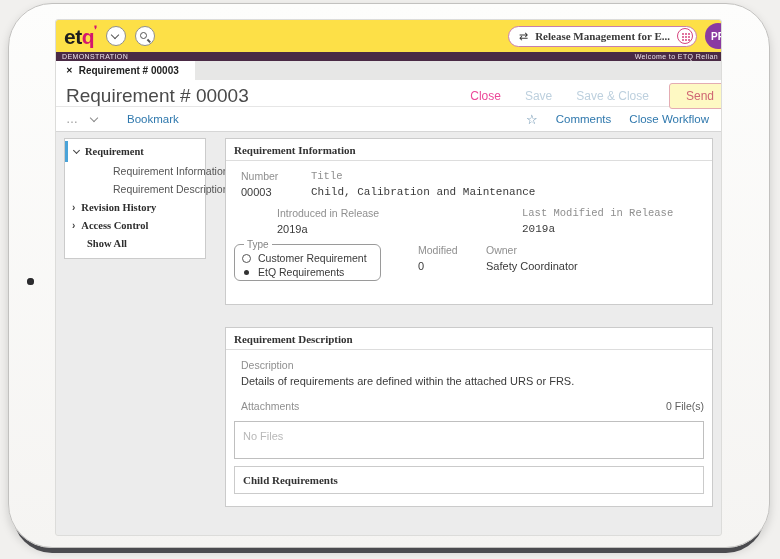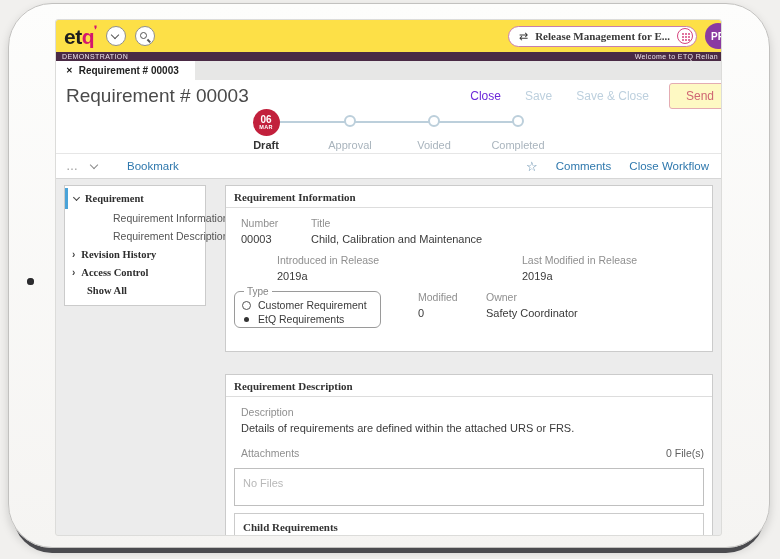--- a/index.html
+++ b/index.html
@@ -66,21 +66,21 @@
   .tabbar { height: 19px; background: #e7e7e6; display: flex; }
   .tab { background: #fff; display: flex; align-items: center; gap: 6px;
     padding: 0 16px 0 10px; font-size: 10px; font-weight: 700; color: #222; }
   .tab .x { font-size: 8px; font-weight: 700; color: #111; }
 
   
   .toolbar { background: #fff; }
   .title-row { display: flex; align-items: center; height: 26px; padding: 6px 0 0 10px; }
   .page-title { font-size: 19px; color: #4a4a4a; }
   .actions { margin-left: auto; display: flex; align-items: center; gap: 24px; font-size: 12px; }
-  .act-close { color: #6d28d9; }
+  .act-close { color: #ec4899; }
   .act-disabled { color: #bdd0de; }
   .send-btn { border: 1px solid #e4acb3; color: #cf6673; background: #fef9c3; border-radius: 3px;
     padding: 5px 16px; font-size: 12px; margin-left: -4px; margin-right: -10px; white-space: nowrap; }
 
   
   .stepper { position: relative; height: 45px; margin-top: 2px; }
   .step-line { position: absolute; left: 210px; top: 13px; width: 252px; height: 2px; background: #bccfdb; }
   .step { position: absolute; top: 0; width: 84px; text-align: center; }
   .step0 { left: 168px; } .step1 { left: 252px; } .step2 { left: 336px; } .step3 { left: 420px; }
   .dot { width: 12px; height: 12px; border: 2px solid #bccfdb; background: #fff; border-radius: 50%;
@@ -124,21 +124,21 @@
   .panel { background: #fff; border: 1px solid #cbcbcb; }
   .panel-h { height: 22px; display: flex; align-items: center; padding: 0 8px;
     border-bottom: 1px solid #ddd; font-family: "Liberation Serif", serif; font-weight: 700;
     font-size: 11px; color: #333; }
   .p-body { padding: 9px 8px 12px; }
   .frow { display: flex; margin-bottom: 9px; }
   .flabel { font-size: 10.5px; color: #8f8f8f; margin-bottom: 4px; }
   .fvalue { font-size: 11px; color: #3a3a3a; }
   .c-number { width: 77px; padding-left: 7px; flex: none; }
   .c-intro { width: 252px; padding-left: 7px; flex: none; margin-left: 36px; }
-  .c-grow { flex: 1; min-width: 0; }
+  .c-grow { flex: 1; min-width: 0; font-family: Liberation Mono, monospace; }
   .frow3 { position: relative; height: 48px; margin-bottom: 0; }
   fieldset.typeset { position: absolute; left: 0; top: -5px; width: 147px; height: 42px;
     border: 1px solid #9a9a9a; border-radius: 6px; padding: 1px 7px 3px; }
   fieldset.typeset legend { font-size: 10px; color: #858585; padding: 0 3px; margin-left: 2px; }
   .radio-row { display: flex; align-items: center; gap: 7px; height: 14px; font-size: 10.5px; color: #3a3a3a; }
   .radio { width: 9px; height: 9px; border: 1px solid #555; border-radius: 50%; background: #fff; flex: none; }
   .radio.sel { border: none; position: relative; }
   .radio.sel::after { content: ""; position: absolute; left: 2px; top: 2px; width: 5px; height: 5px;
     background: #333; border-radius: 50%; }
   .c-rev { position: absolute; left: 184px; top: 0; }
@@ -202,42 +202,20 @@
     <div class="title-row">
       <span class="page-title">Requirement # 00003</span>
       <div class="actions">
         <span class="act-close">Close</span>
         <span class="act-disabled">Save</span>
         <span class="act-disabled">Save &amp; Close</span>
         <button class="send-btn">Send</button>
       </div>
     </div>
 
-    <div class="stepper">
-      <div class="step-line"></div>
-      <div class="step step0 current">
-        <div class="badge">
-          <span class="d">06</span>
-          <span class="m">MAR</span>
-        </div>
-        <div class="step-label">Draft</div>
-      </div>
-      <div class="step step1">
-        <div class="dot"></div>
-        <div class="step-label">Approval</div>
-      </div>
-      <div class="step step2">
-        <div class="dot"></div>
-        <div class="step-label">Voided</div>
-      </div>
-      <div class="step step3">
-        <div class="dot"></div>
-        <div class="step-label">Completed</div>
-      </div>
-    </div>
   </div>
 
   <div class="actionrow">
     <span class="more">…</span>
     <span class="chev-sm"></span>
     <span class="bookmark">Bookmark</span>
     <div class="right-links">
       <span class="star">☆</span>
       <span>Comments</span>
       <span>Close Workflow</span>

